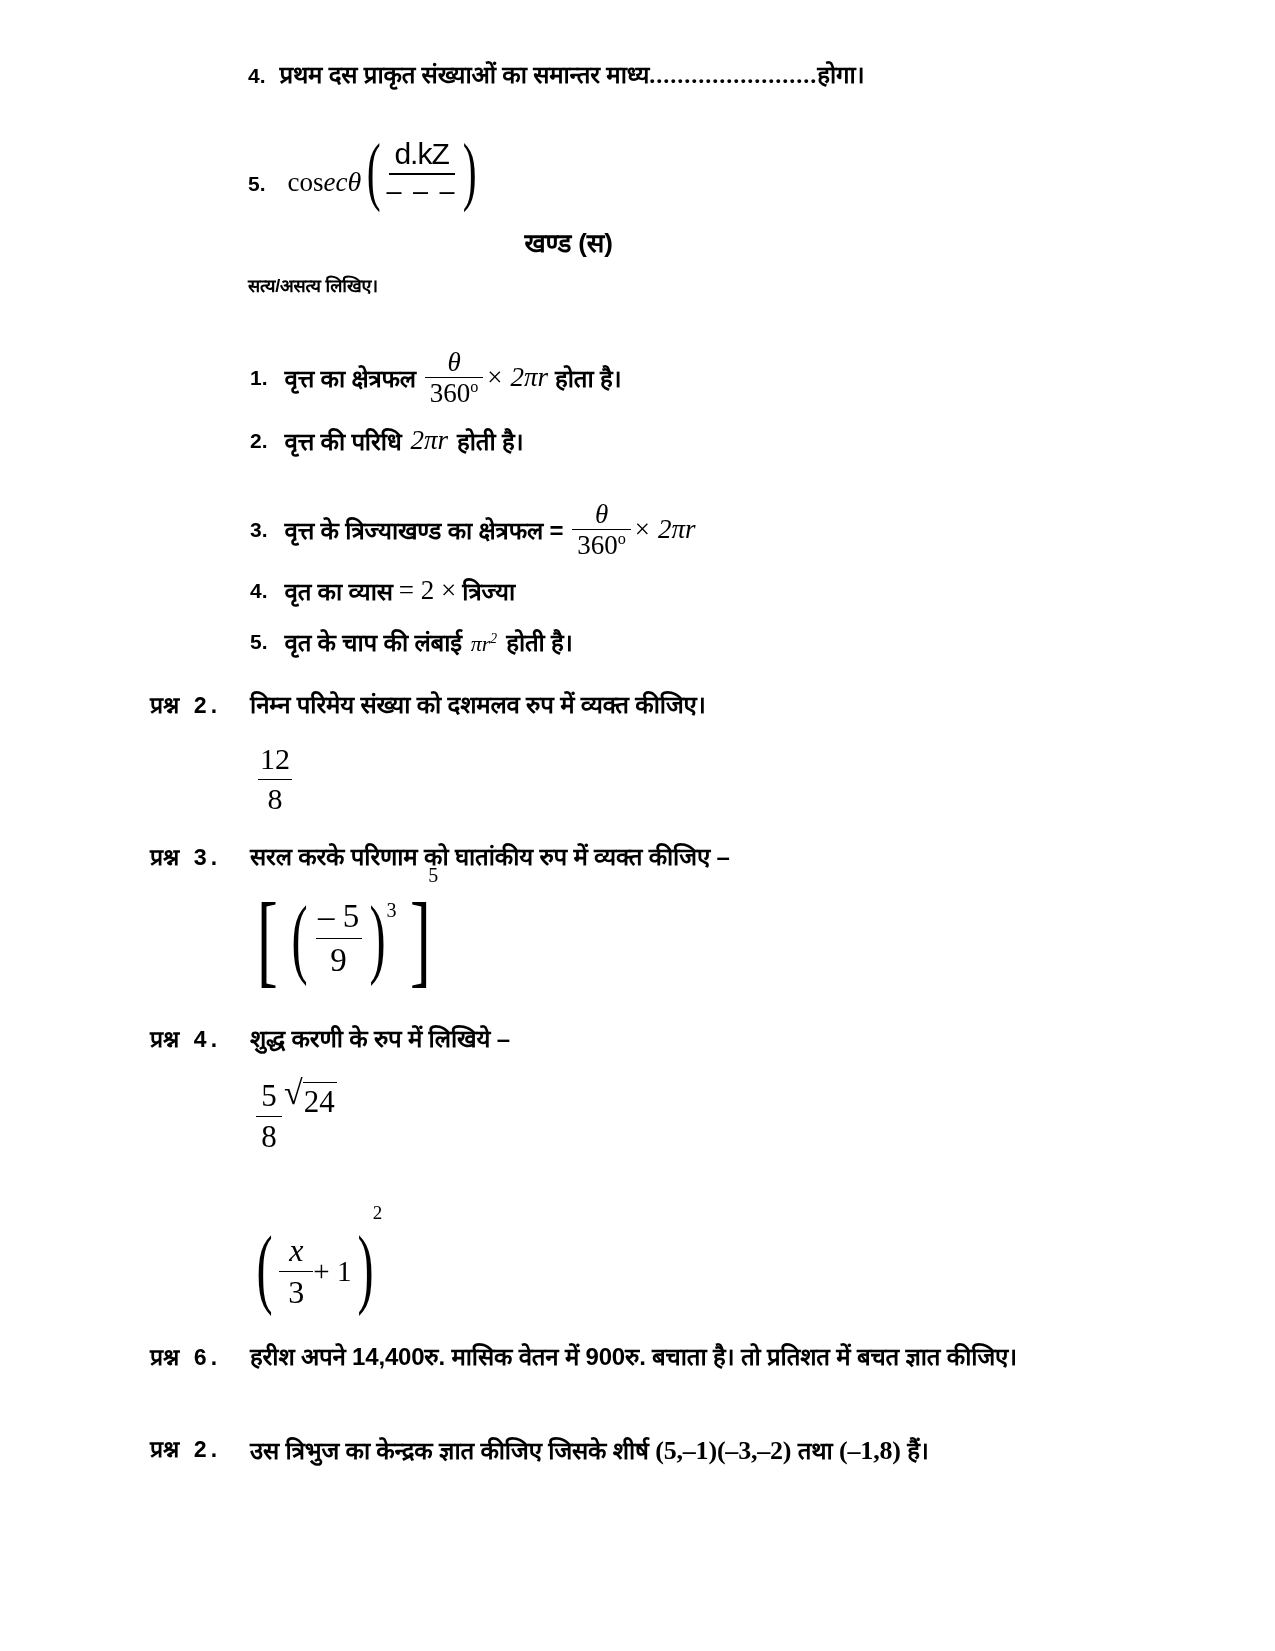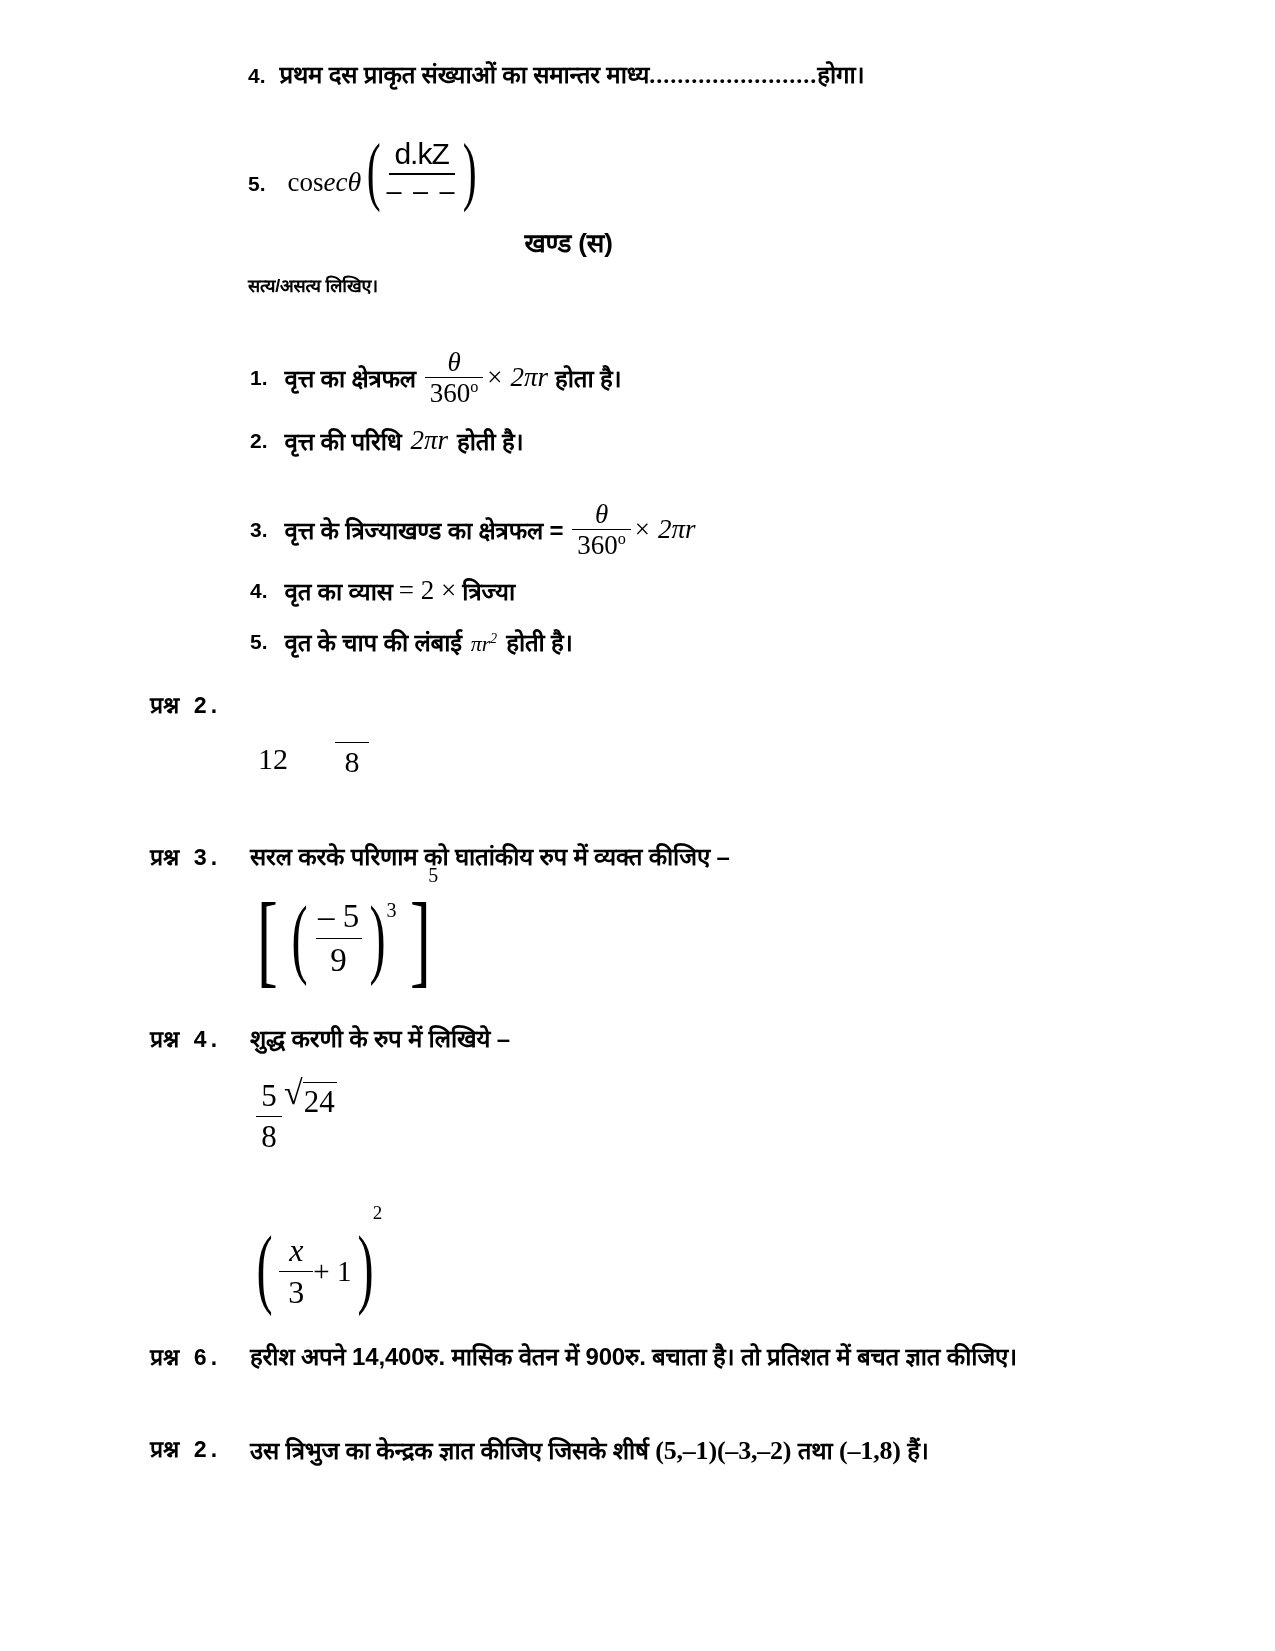--- a/index.html
+++ b/index.html
@@ -200,23 +200,22 @@
   #q5expr { left: 250px; top: 1232px; }
   #q6 { top: 1340px; width: 960px; }
   #q7 { top: 1432px; width: 1000px; }
 
   
   .frac-128 {
     font-family: "Liberation Serif", serif;
     font-style: normal;
     font-size: 30px;
     display: inline-flex;
-    flex-direction: row;
-    align-items: center;
-    gap: 47px;
+    flex-direction: column;
+    align-items: center;
   }
   .frac-128 .denom { border-top: 1.8px solid #000; padding-top: 2px; width: 34px; text-align:center;}
   .frac-128 .numer { padding-bottom: 3px; }
 
   
   .brk {
     display: inline-flex;
     align-items: stretch;
     font-family: "Liberation Serif", serif;
     font-size: 34px;
@@ -358,20 +357,21 @@
 
   <div class="row tf-row" id="tf5">
     <span class="num">5.</span>
     <span class="hi tx">वृत के चाप की लंबाई</span>
     <span class="math" style="font-size:22px;margin:0 9px;position:relative;top:3px;"><span>πr</span><span class="sup">2</span></span>
     <span class="hi tx">होती है।</span>
   </div>
 
   <div class="row q-row" id="q2">
     <span class="qlabel">प्रश्न 2.</span>
+    <span class="hi qtext">निम्न परिमेय संख्या को दशमलव रुप में व्यक्त कीजिए।</span>
   </div>
   <div class="row" id="q2expr">
     <span class="frac-128">
       <span class="numer">12</span>
       <span class="denom">8</span>
     </span>
   </div>
 
   <div class="row q-row" id="q3">
     <span class="qlabel">प्रश्न 3.</span>

